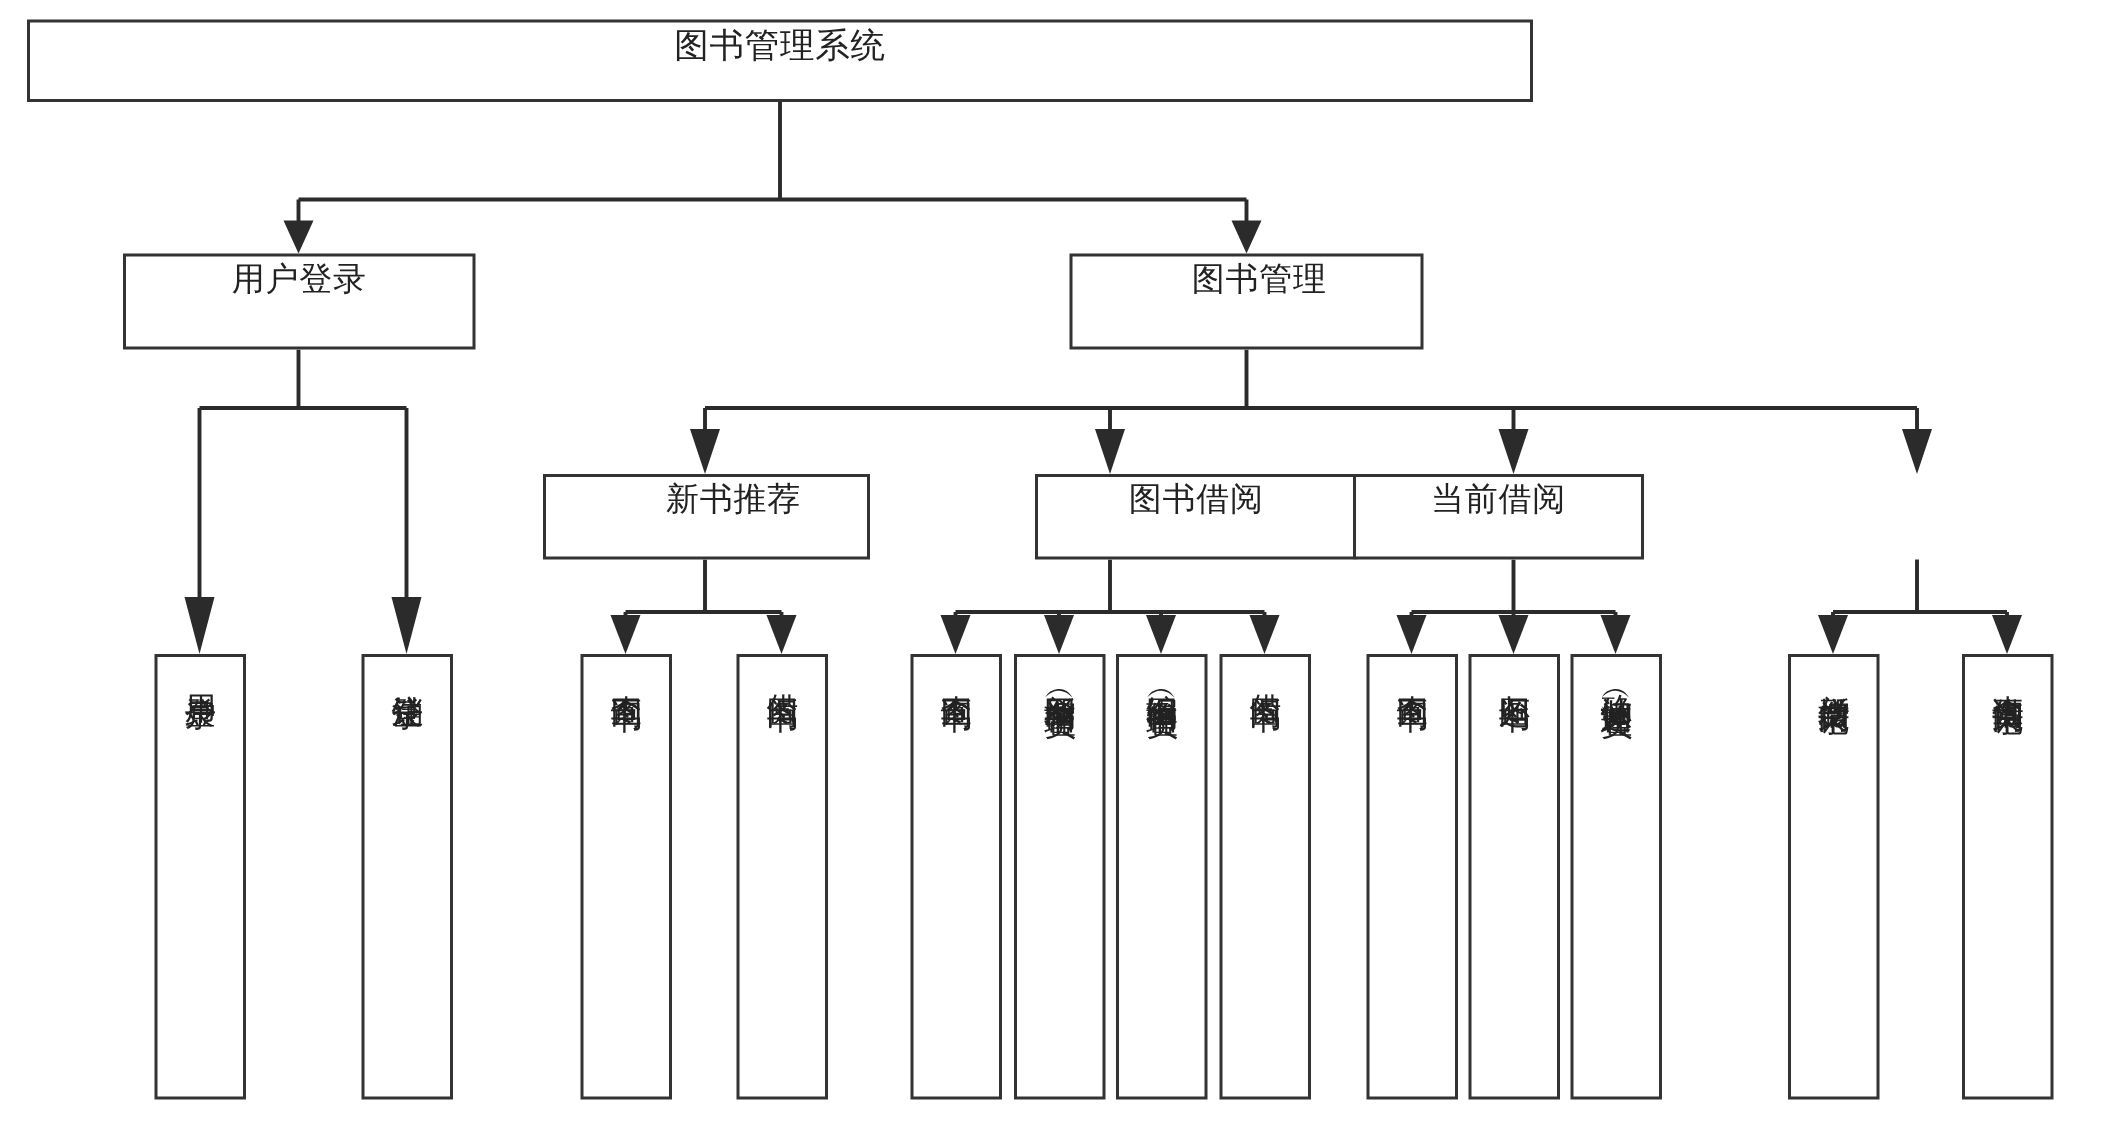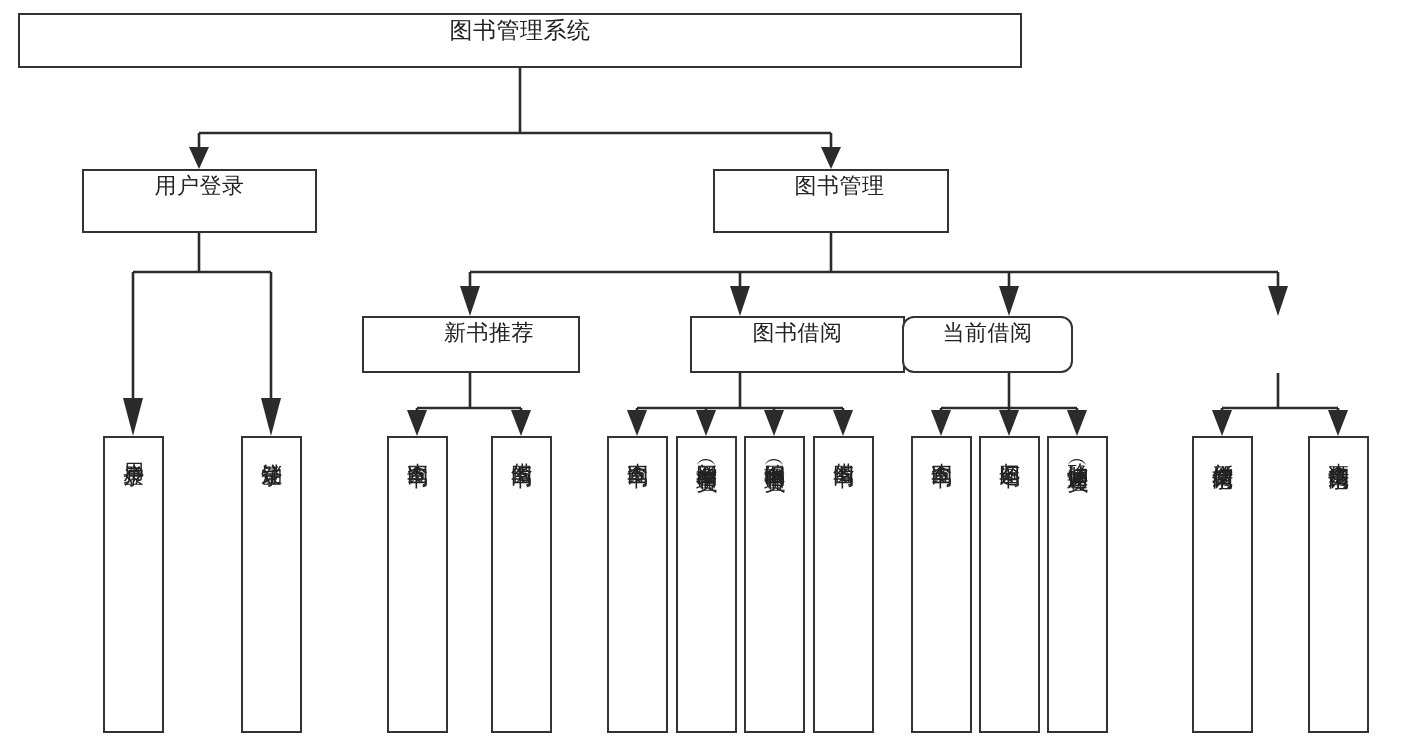--- a/index.html
+++ b/index.html
@@ -159,21 +159,21 @@
   <div class="node h" style="left:713px; top:169px; width:236px; height:64px;padding-left:17px;">
     <span>图书管理</span>
   </div>
 
   <div class="node h" style="left:362px; top:316px; width:218px; height:57px;padding-left:36px;">
     <span>新书推荐</span>
   </div>
   <div class="node h" style="left:650px; top:316px; width:215px; height:57px;margin-left:40px;">
     <span>图书借阅</span>
   </div>
-  <div class="node h" style="left:902px; top:316px; width:171px; height:57px;border-radius:12px;">
+  <div class="node h" style="left:902px; top:316px; width:194px; height:57px;">
     <span>当前借阅</span>
   </div>
 
   <div class="node v" style="left:103px; top:436px; width:61px; height:297px;">
     <span class="vtext">用户登录</span>
   </div>
   <div class="node v" style="left:241px; top:436px; width:61px; height:297px;">
     <span class="vtext">注销登录</span>
   </div>
 

